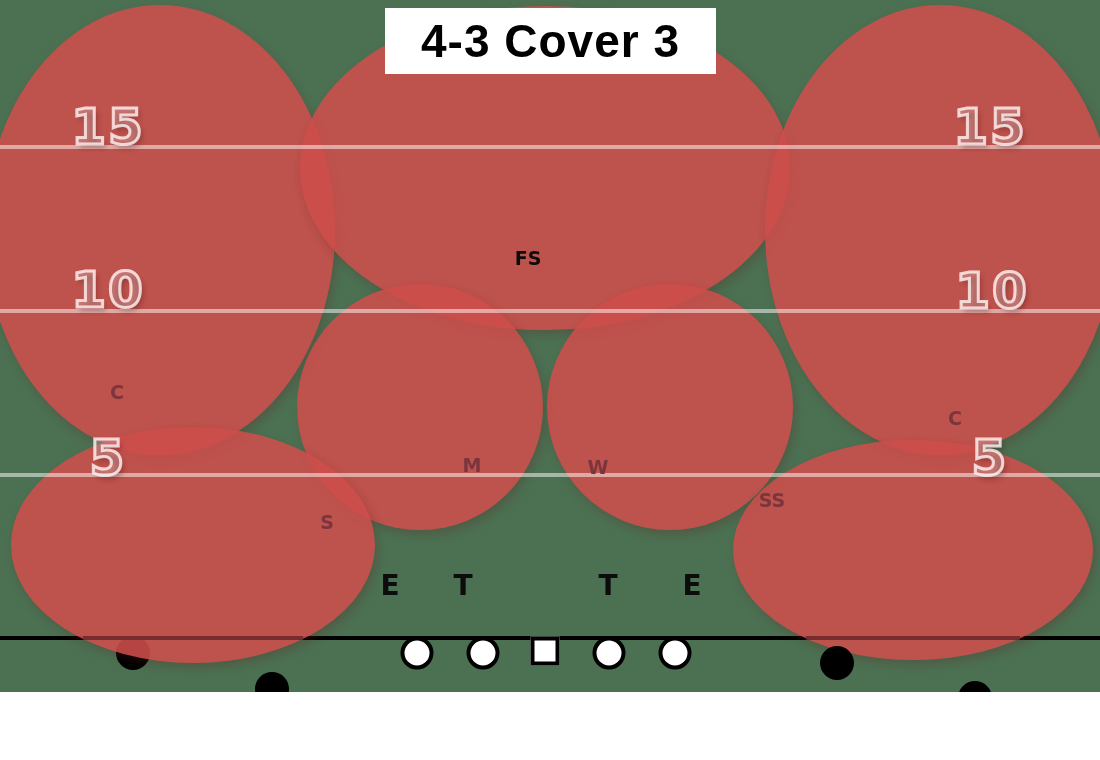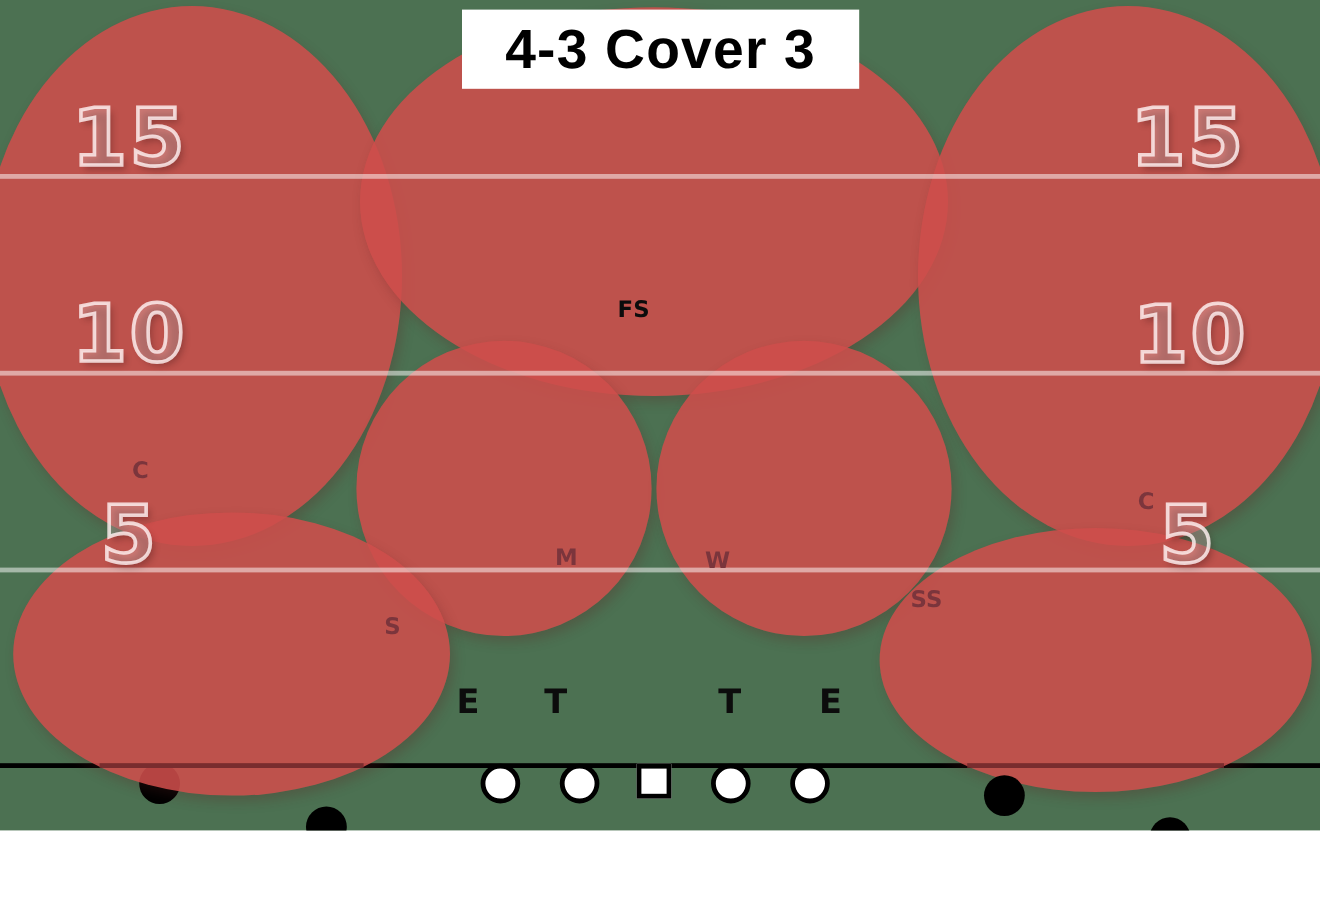--- a/index.html
+++ b/index.html
@@ -2,24 +2,24 @@
 <html><head>
 <meta charset="utf-8">
 <style>
   html,body{margin:0;padding:0;}
   body{width:1100px;height:760px;overflow:hidden;font-family:"DejaVu Sans",sans-serif;}
   #field{position:relative;width:1100px;height:692px;overflow:hidden;}
   .zone{position:absolute;border-radius:50%;box-shadow:3px 5px 10px rgba(90,30,30,0.25);}
   .yline{position:absolute;left:0;width:1100px;height:4px;}
   .los{position:absolute;left:0;width:1100px;height:4px;}
   .los-tint{position:absolute;height:4px;}
-  .ynum{position:absolute;transform:translate(-50%,-50%);font-weight:700;font-size:66px;
+  .ynum{position:absolute;transform:translate(-50%,-50%);font-weight:700;font-size:50px;
         letter-spacing:2px;color:rgba(255,240,240,0.25);
         -webkit-text-stroke:3px rgba(255,242,242,0.82);
-        text-shadow:3px 4px 5px rgba(60,20,20,0.30);}
+        text-shadow:3px 4px 5px rgba(60,20,20,0.30);margin-top:12px;}
   .zlabel{position:absolute;transform:translate(-50%,-50%);font-weight:700;font-size:19px;}
   .flabel{position:absolute;transform:translate(-50%,-50%);font-weight:700;font-size:28px;}
   .p-open{position:absolute;width:33px;height:33px;border:4px solid #000;background:#fff;
           border-radius:50%;box-sizing:border-box;transform:translate(-50%,-50%);}
   .p-open-sm{position:absolute;width:31px;height:31px;border:4px solid #000;background:#fff;
           border-radius:50%;box-sizing:border-box;transform:translate(-50%,-50%);}
   .p-square{position:absolute;width:29px;height:29px;border:4px solid #000;background:#fff;
           box-sizing:border-box;transform:translate(-50%,-50%);}
   .p-filled{position:absolute;width:34px;height:34px;background:#000;border-radius:50%;
           transform:translate(-50%,-50%);}

